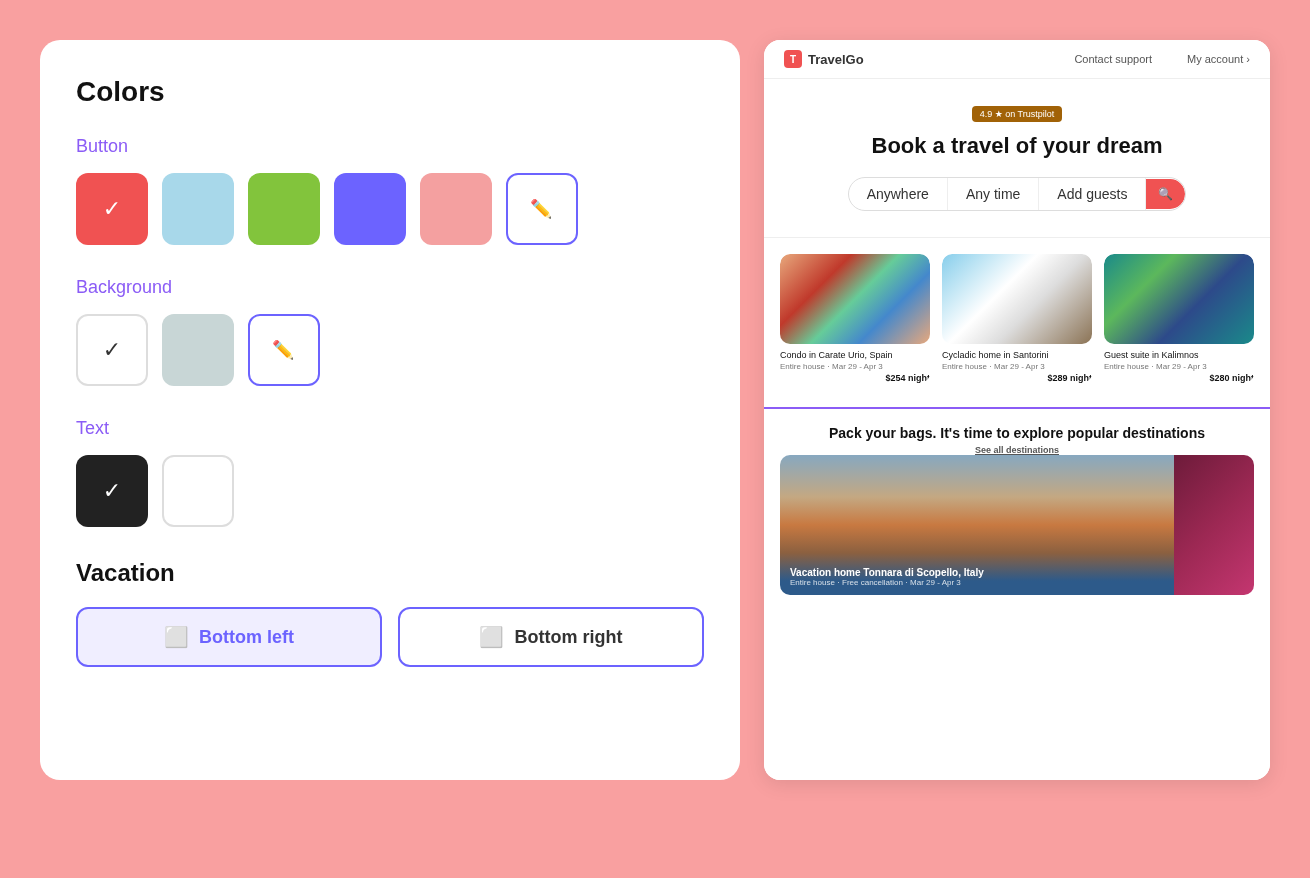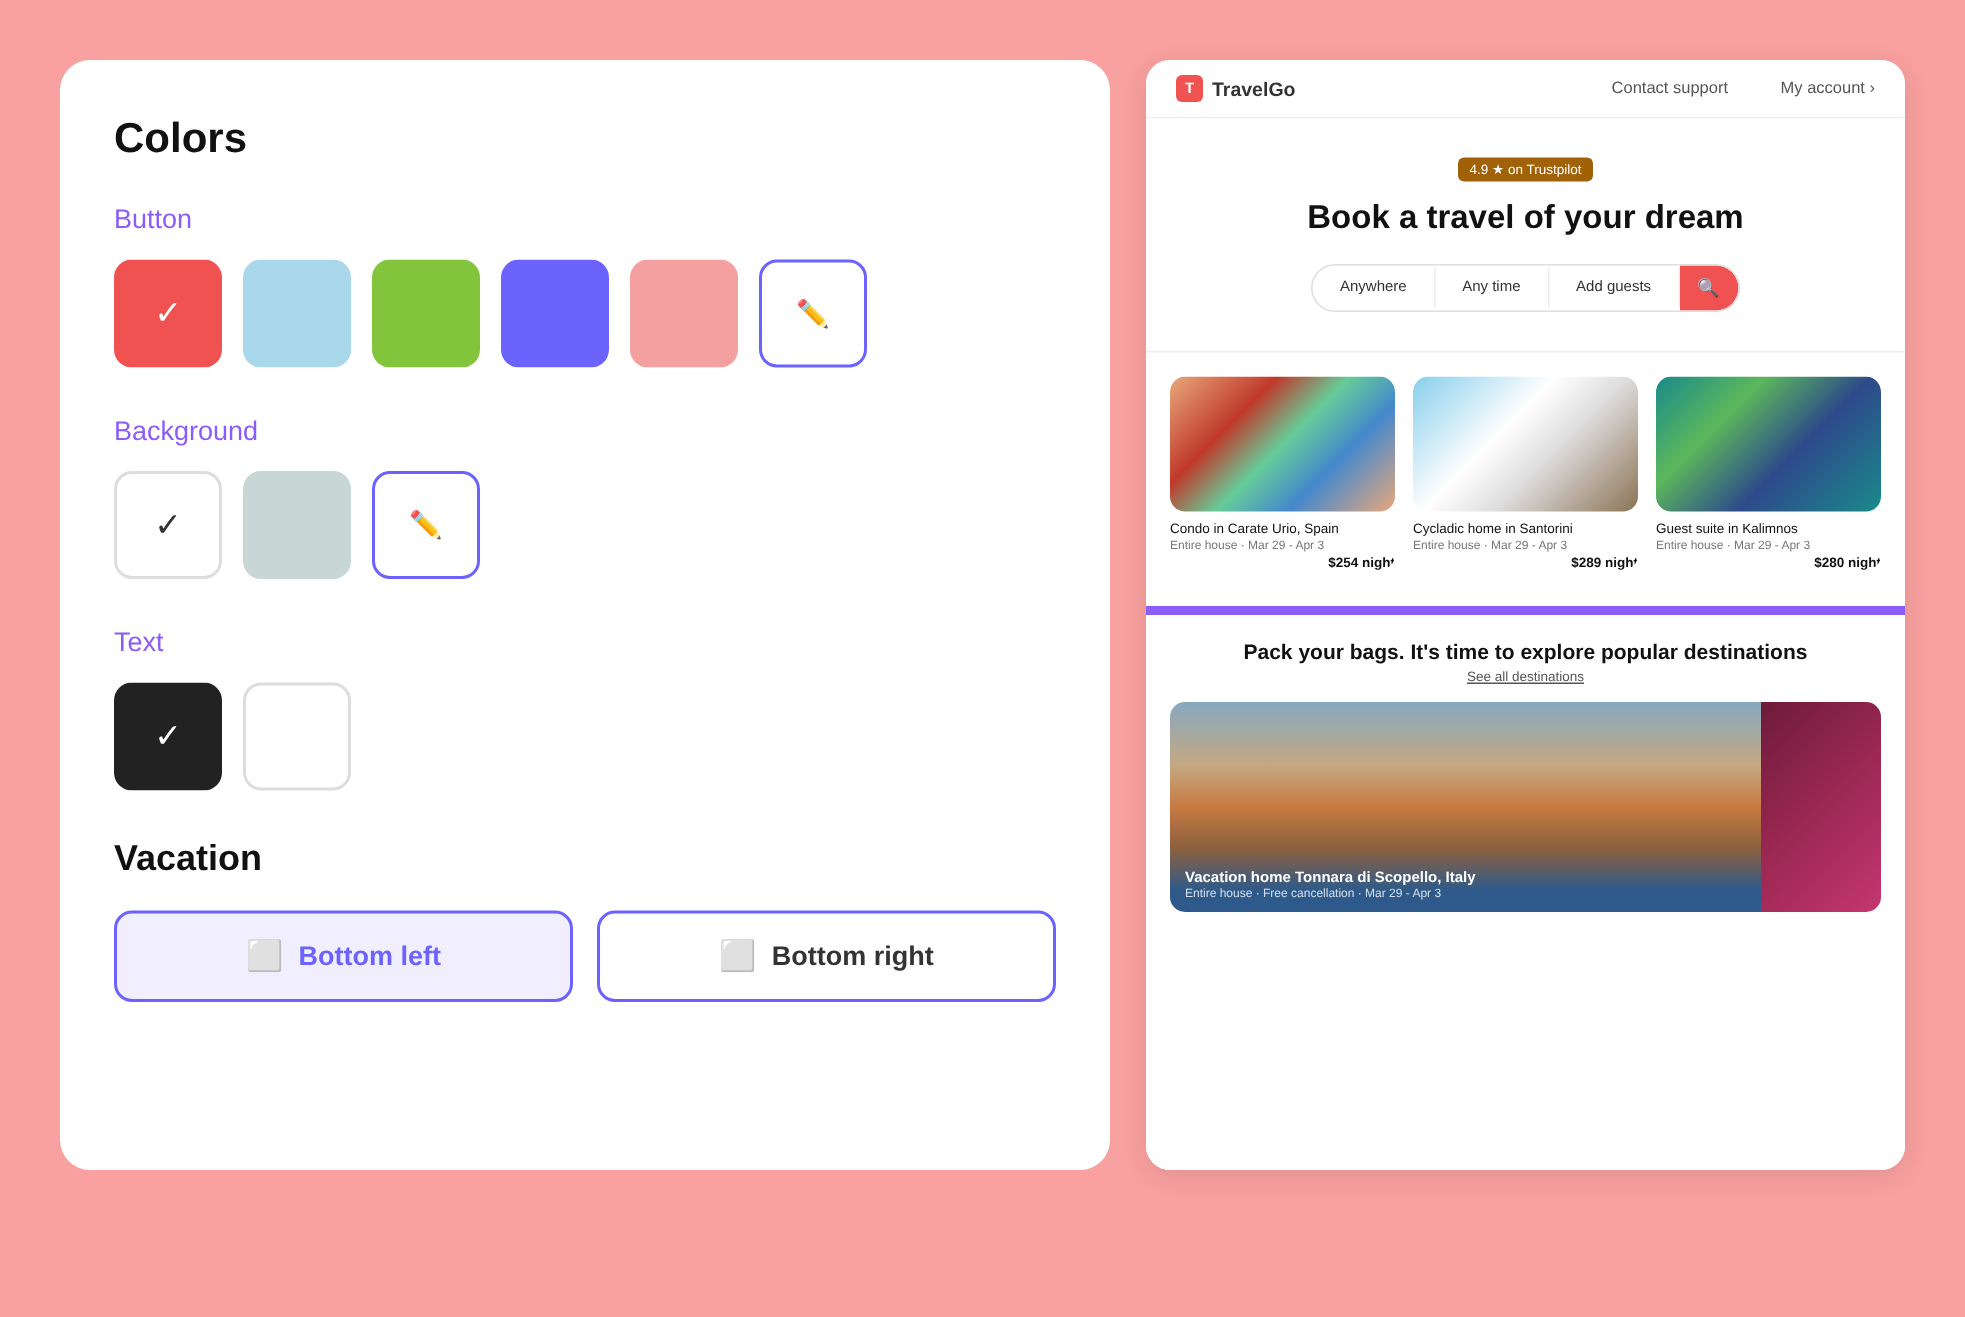--- a/index.html
+++ b/index.html
@@ -239,21 +239,21 @@
       display: inline-flex;
       align-items: center;
       border: 1px solid #ddd;
       border-radius: 30px;
       overflow: hidden;
       margin-bottom: 10px;
     }
 
     .search-item {
       padding: 8px 18px;
-      font-size: 10px;
+      font-size: 14px;
       color: #333;
       border-right: 1px solid #eee;
     }
     .search-item:last-of-type {
       border-right: none;
     }
 
     .search-btn {
       background: #f05252;
       padding: 8px 12px;
@@ -312,37 +312,37 @@
     .listing-price {
       font-size: 9px;
       font-weight: 700;
       color: #111;
       text-align: right;
     }
 
     
     .destinations-section {
       padding: 16px;
-      border-top: 6px solid #8b5cf6;
+      border-top: 2px solid #8b5cf6;
     }
 
     .destinations-title {
       font-size: 14px;
       font-weight: 700;
       color: #111;
       text-align: center;
       margin-bottom: 4px;
     }
 
     .see-all {
       font-size: 9px;
       color: #555;
       text-align: center;
       text-decoration: underline;
-      margin-bottom: 12px;
+      font-weight: bold;
     }
 
     .destination-banner {
       border-radius: 10px;
       overflow: hidden;
       height: 140px;
       position: relative;
       display: flex;
     }
 

